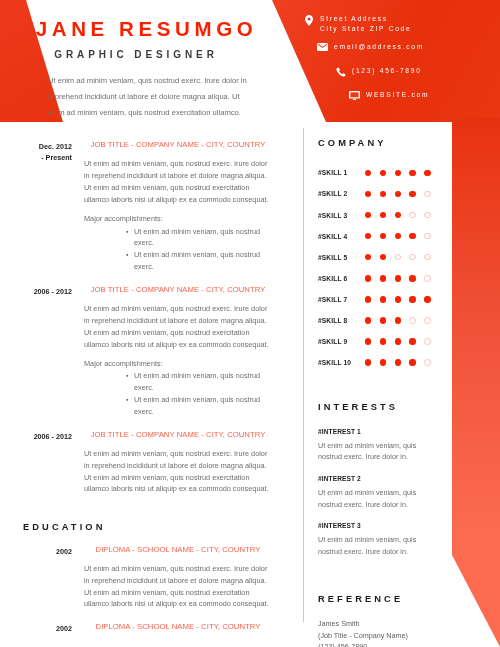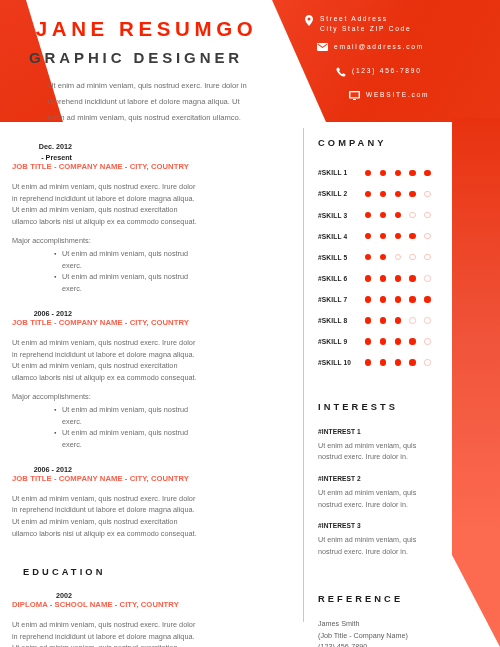--- a/index.html
+++ b/index.html
@@ -43,21 +43,21 @@
     font-size: 20.5px;
     font-weight: bold;
     letter-spacing: 4.6px;
     line-height: 1;
     padding-left: 21px;
   }
   #role {
     margin-top: 10px;
     text-align: center;
     color: #3C3C3C;
-    font-size: 15px;
+    font-size: 10px;
     font-weight: bold;
     letter-spacing: 3.9px;
     line-height: 1;
   }
   #summary {
     margin: 13px 0 0 0;
     padding: 0 22px 0 48px;
     color: #6E6E6E;
     font-size: 7.6px;
     line-height: 2.15;
@@ -123,42 +123,42 @@
   #h-experience { margin: 11px 0 0 28px; }
   #h-education  { margin: 28px 0 0 23px; }
   #h-skills     { margin: 11px 0 0 5px; }
   #h-interests  { margin: 30px 0 0 5px; }
   #h-reference  { margin: 38px 0 8px 5px; }
 
   
   .entry {
     display: flex;
     margin-top: 13px;
-    flex-direction: column;
   }
   .entry .date {
     width: 72px; min-width: 72px;
     padding-left: 20px;
     text-align: right;
     color: #1C1C1C;
     font-size: 7.2px;
     font-weight: bold;
     line-height: 1.55;
     white-space: pre-line;
   }
   .entry .body {
     padding-left: 12px;
     width: 200px;
   }
   .entry .etitle {
     color: #F9604A;
     font-size: 7.7px;
-    font-weight: bold;
+    font-weight: normal;
     line-height: 1.1;
     letter-spacing: 0.05px;
+    text-align: center;
   }
   .entry .edesc {
     margin-top: 9px;
     color: #6E6E6E;
     font-size: 7.3px;
     line-height: 1.62;
   }
   .entry .accoml {
     margin-top: 7px;
     color: #6E6E6E;

